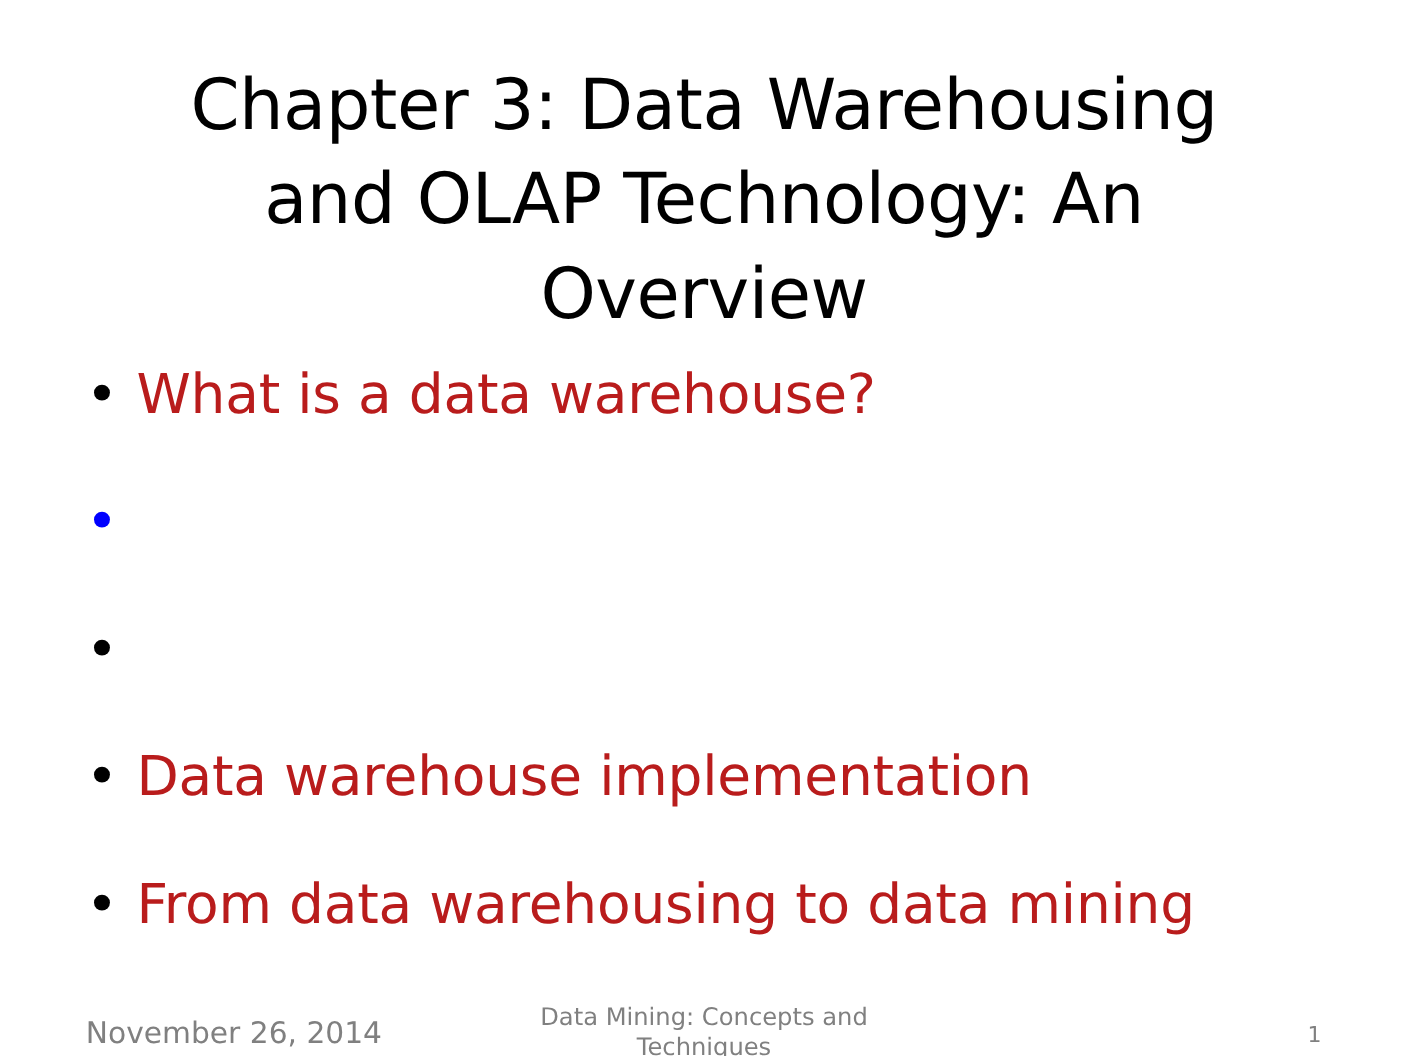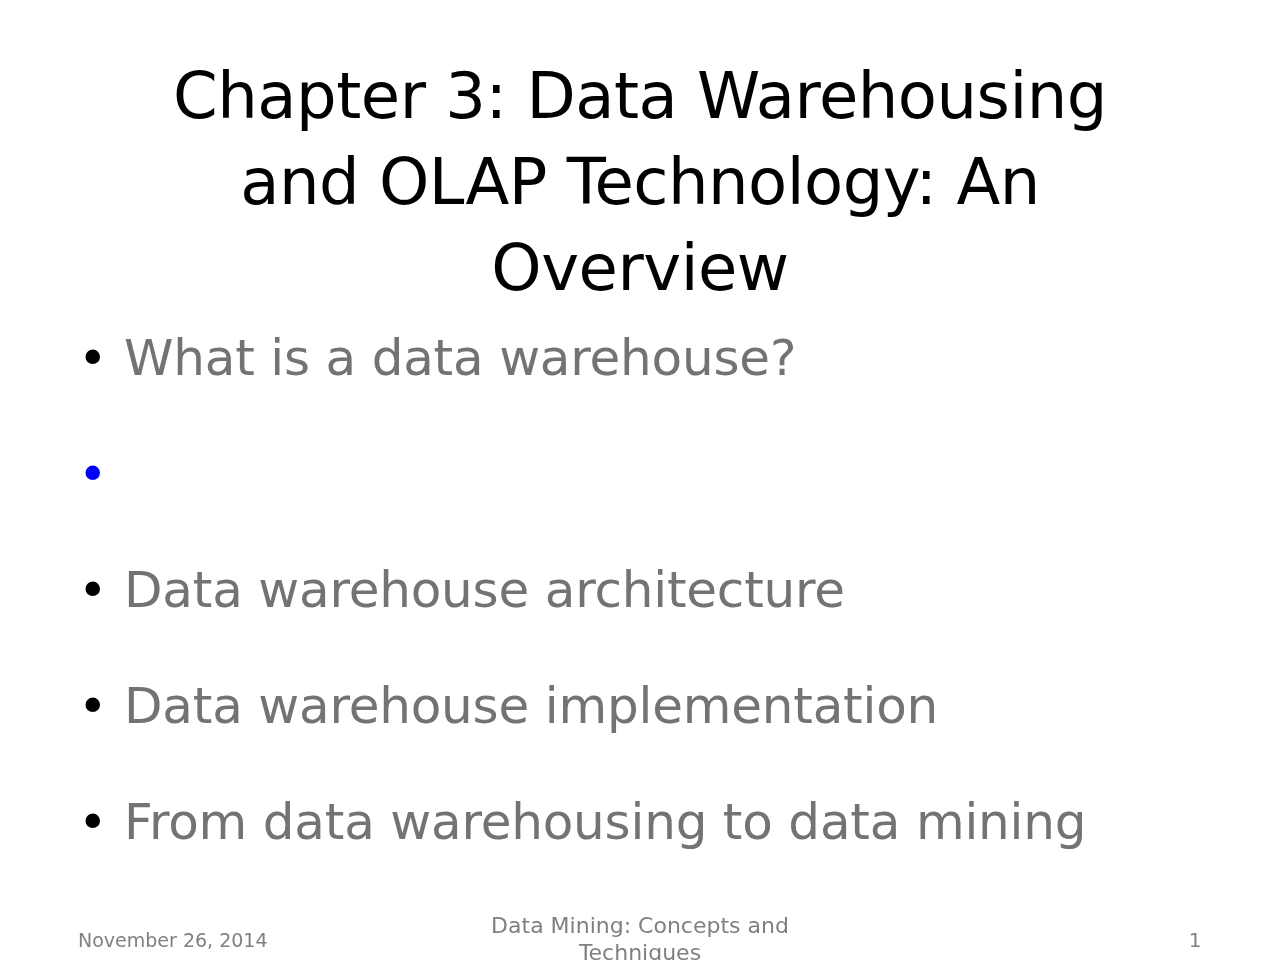--- a/index.html
+++ b/index.html
@@ -62,21 +62,21 @@
     line-height: 72px;
     text-align: left;
     padding-left: 2px;
     box-sizing: border-box;
     color: #000000;
   }
   .bullet-text {
     flex: 1 1 auto;
     font-size: 50px;
     line-height: 72px;
-    color: #737373;
+    color: #b91c1c;
     letter-spacing: -0.2px;
     white-space: nowrap;
   }
   .bullet-row.accent .bullet-marker,
   .bullet-row.accent .bullet-text {
     color: #0000ff;
   }
 
   
   #footer {
@@ -84,21 +84,21 @@
     left: 0;
     right: 0;
     bottom: 0;
     height: 96px;
     color: #808080;
   }
   #footer-date {
     position: absolute;
     left: 78px;
     top: 18px;
-    font-size: 19px;
+    font-size: 27px;
     line-height: 28px;
     white-space: nowrap;
     text-align: right;
   }
   #footer-center {
     position: absolute;
     left: 440px;
     width: 400px;
     top: 4px;
     text-align: center;
@@ -130,21 +130,20 @@
       <span class="bullet-marker">•</span>
       <span class="bullet-text">What is a data warehouse?</span>
     </li>
 
     <li class="bullet-row accent">
       <span class="bullet-marker">•</span>
     </li>
 
     <li class="bullet-row">
       <span class="bullet-marker">•</span>
-      <span class="bullet-text">Data warehouse architecture</span>
     </li>
 
     <li class="bullet-row">
       <span class="bullet-marker">•</span>
       <span class="bullet-text">Data warehouse implementation</span>
     </li>
 
     <li class="bullet-row">
       <span class="bullet-marker">•</span>
       <span class="bullet-text">From data warehousing to data mining</span>

